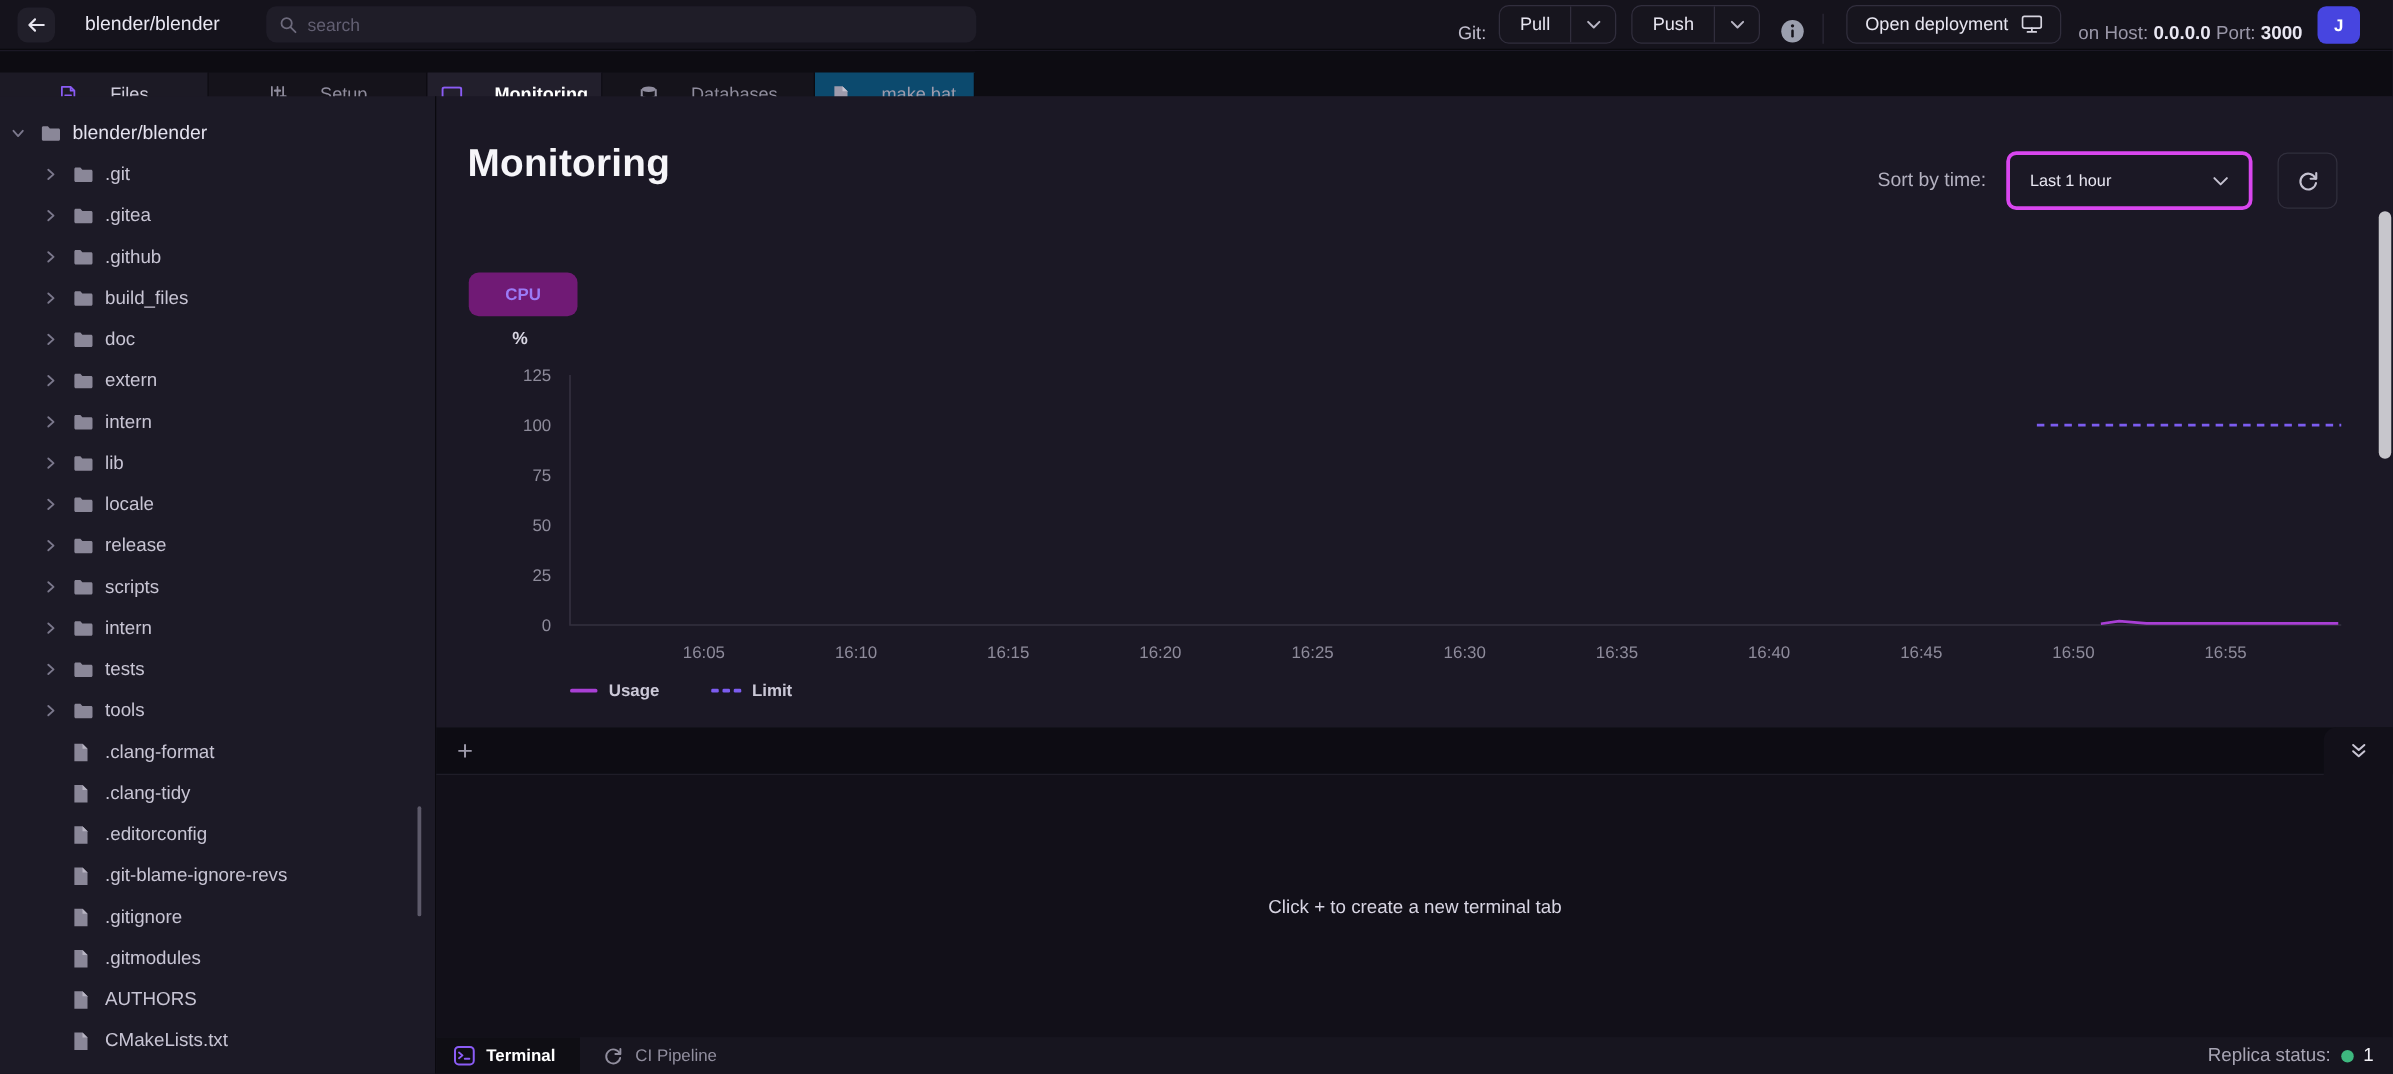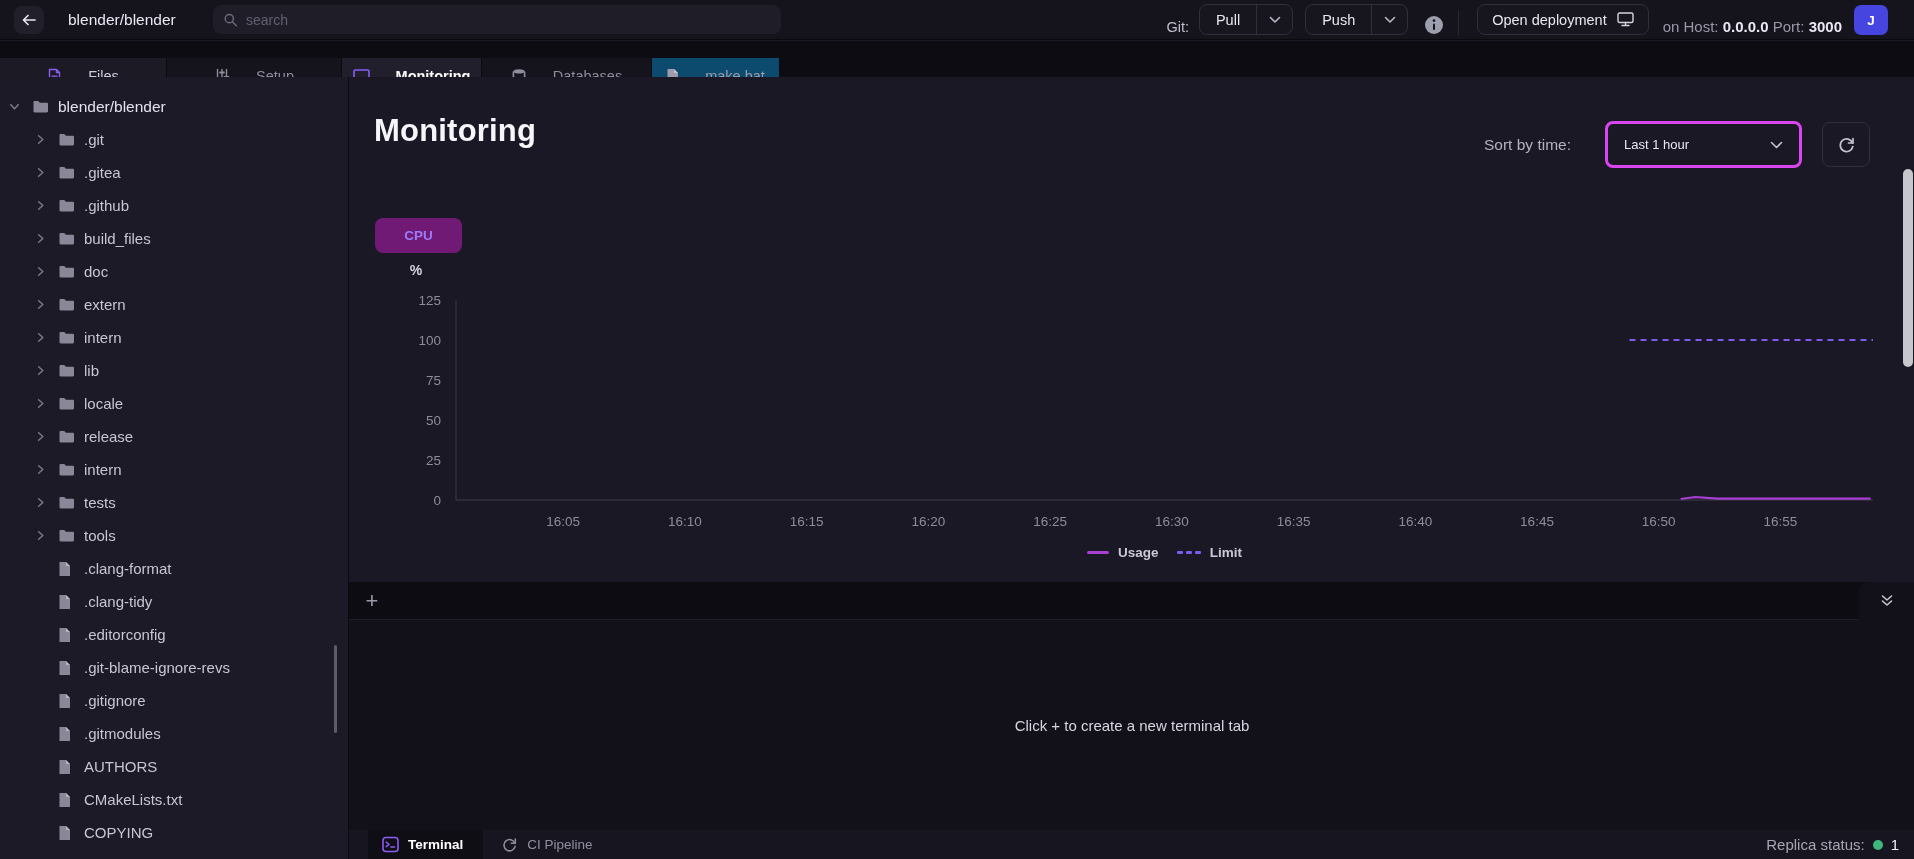--- a/index.html
+++ b/index.html
@@ -43,49 +43,49 @@
   .tw { width:24px; display:flex; align-items:center; }
   .ti { width:26px; display:flex; align-items:center; }
   .tl { color:#c8c5d4; font-size:15px; }
   .tree-row.root .tl { color:#e4e2ee; font-size:15.5px; }
   #side-scroll { position:absolute; right:11px; top:568px; width:3px; height:88px; background:#5d5a6a; border-radius:2px; }
 
   
   #main { position:absolute; left:348px; top:77px; width:1566px; height:782px; background:#1b1825; border-left:1px solid #0a090e; }
   #page-title { position:absolute; left:25px; top:36px; color:#f6f5f9; font-size:31px; font-weight:700; letter-spacing:0.2px; }
   #sort-controls { position:absolute; right:44px; top:44px; display:flex; align-items:center; }
-  .sort-label { color:#b4b1c0; font-size:15.5px; margin-right:34px; }
+  .sort-label { color:#b4b1c0; font-size:15.5px; margin-right:16px; }
   .time-select { width:197px; height:47px; border:3px solid #d946ef; border-radius:8px; display:flex; align-items:center; padding:0 16px; color:#e9e7f2; font-size:13px; cursor:pointer; }
   .time-select .sel-arrow { margin-left:auto; }
   .refresh-btn { width:48px; height:45px; margin-left:20px; border:1px solid #312f3d; border-radius:8px; display:flex; align-items:center; justify-content:center; cursor:pointer; }
 
   
   #cpu-badge { position:absolute; left:26px; top:141px; width:87px; height:35px; background:#701a75; border-radius:8px; color:#9b7bf7; font-size:13.5px; font-weight:700; display:flex; align-items:center; justify-content:center; }
   #ylabel { position:absolute; left:52px; top:185px; width:30px; text-align:center; color:#d8d5e2; font-size:14px; font-weight:700; }
   #chart-svg { position:absolute; left:47px; top:213px; }
   .ytick { fill:#8e8b9b; font-size:13.5px; text-anchor:end; font-family:"Liberation Sans", sans-serif; }
   .xtick { fill:#8e8b9b; font-size:13.5px; text-anchor:middle; font-family:"Liberation Sans", sans-serif; }
-  #chart-legend { position:absolute; left:107px; top:468px; width:1417px; display:flex; justify-content:center; gap:18px; }
+  #chart-legend { position:absolute; left:107px; top:468px; width:1417px; display:flex; justify-content:flex-start; gap:41px; }
   .lg-item { display:flex; align-items:center; gap:9px; }
   .lg-lb { color:#cbc8d7; font-size:13.5px; font-weight:600; }
   .sw.solid { width:22px; height:3px; border-radius:2px; display:inline-block; }
   .sw.dashed { display:inline-flex; gap:3px; }
   .sw.dashed i { width:6px; height:3px; border-radius:1px; background:currentColor; display:inline-block; }
 
   
   #term-plus-row { position:absolute; left:0; top:505px; width:1566px; height:38px; background:#0d0c13; border-bottom:1px solid #1f1d28; display:flex; align-items:center; }
   .plus-btn { margin-left:8px; color:#9c99a9; font-size:22px; font-weight:400; width:30px; height:30px; display:flex; align-items:center; justify-content:center; cursor:pointer; }
   .collapse-btn { position:absolute; right:0; top:0; width:56px; height:38px; background:#121019; border-radius:10px 0 0 0; display:flex; align-items:center; justify-content:center; cursor:pointer; }
   #term-empty { position:absolute; left:0; top:543px; width:1566px; height:210px; background:#121019; display:flex; align-items:center; justify-content:center; }
   #term-empty .msg { color:#d8d5e3; font-size:15px; }
 
   
   #bottombar { position:absolute; left:0; top:753px; width:1566px; height:29px; background:#17151f; display:flex; align-items:center; }
   .bb-tab { height:100%; display:flex; align-items:center; gap:9px; padding:0 18px; font-size:13.5px; cursor:pointer; }
-  .bb-terminal { background:#0f0e14; color:#ffffff; font-weight:700; padding:0 20px 0 14px;margin-left:19px; }
+  .bb-terminal { background:#0f0e14; color:#ffffff; font-weight:700; padding:0 20px 0 14px; }
   .bb-ci { color:#918e9e; }
   .bb-right { margin-left:auto; display:flex; align-items:center; gap:8px; padding-right:16px; }
   .replica-label { color:#a8a5b4; font-size:15px; }
   .replica-dot { width:10px; height:10px; border-radius:50%; }
   .replica-count { color:#f2f1f6; font-size:15px; }
 
   
   #main-scroll { position:absolute; right:1px; top:92px; width:10px; height:198px; background:#c7c6cc; border-radius:6px; }
 </style>
 </head>
@@ -325,20 +325,33 @@
             <svg width="13" height="13" viewBox="0 0 14 14">
               <path d="M5 3 L9.5 7 L5 11" fill="none" stroke="#7b788c" stroke-width="1.6" stroke-linecap="round" stroke-linejoin="round"></path>
             </svg>
           </span>
           <span class="ti">
             <svg width="17" height="15" viewBox="0 0 17 15">
               <path d="M1.5 3.2 c0-.7.5-1.2 1.2-1.2 h3.6 l1.6 1.8 h6.9 c.7 0 1.2.5 1.2 1.2 v7.3 c0 .7-.5 1.2-1.2 1.2 H2.7 c-.7 0-1.2-.5-1.2-1.2 z" fill="#8a8798"></path>
             </svg>
           </span>
           <span class="tl">release</span>
+        </div>
+        <div class="tree-row">
+          <span class="tw">
+            <svg width="13" height="13" viewBox="0 0 14 14">
+              <path d="M5 3 L9.5 7 L5 11" fill="none" stroke="#7b788c" stroke-width="1.6" stroke-linecap="round" stroke-linejoin="round"></path>
+            </svg>
+          </span>
+          <span class="ti">
+            <svg width="17" height="15" viewBox="0 0 17 15">
+              <path d="M1.5 3.2 c0-.7.5-1.2 1.2-1.2 h3.6 l1.6 1.8 h6.9 c.7 0 1.2.5 1.2 1.2 v7.3 c0 .7-.5 1.2-1.2 1.2 H2.7 c-.7 0-1.2-.5-1.2-1.2 z" fill="#8a8798"></path>
+            </svg>
+          </span>
+          <span class="tl">scripts</span>
         </div>
         <div class="tree-row">
           <span class="tw">
             <svg width="13" height="13" viewBox="0 0 14 14">
               <path d="M5 3 L9.5 7 L5 11" fill="none" stroke="#7b788c" stroke-width="1.6" stroke-linecap="round" stroke-linejoin="round"></path>
             </svg>
           </span>
           <span class="ti">
             <svg width="17" height="15" viewBox="0 0 17 15">
               <path d="M1.5 3.2 c0-.7.5-1.2 1.2-1.2 h3.6 l1.6 1.8 h6.9 c.7 0 1.2.5 1.2 1.2 v7.3 c0 .7-.5 1.2-1.2 1.2 H2.7 c-.7 0-1.2-.5-1.2-1.2 z" fill="#8a8798"></path>

